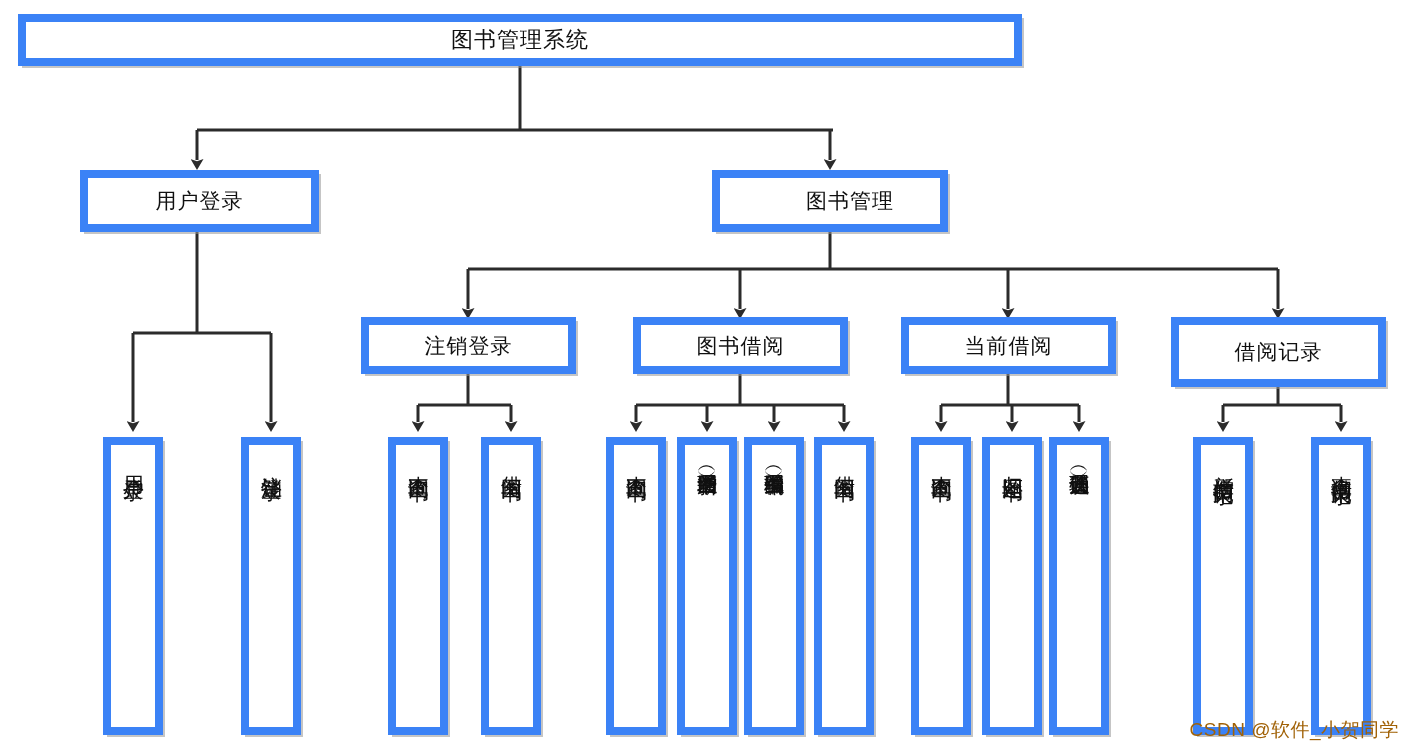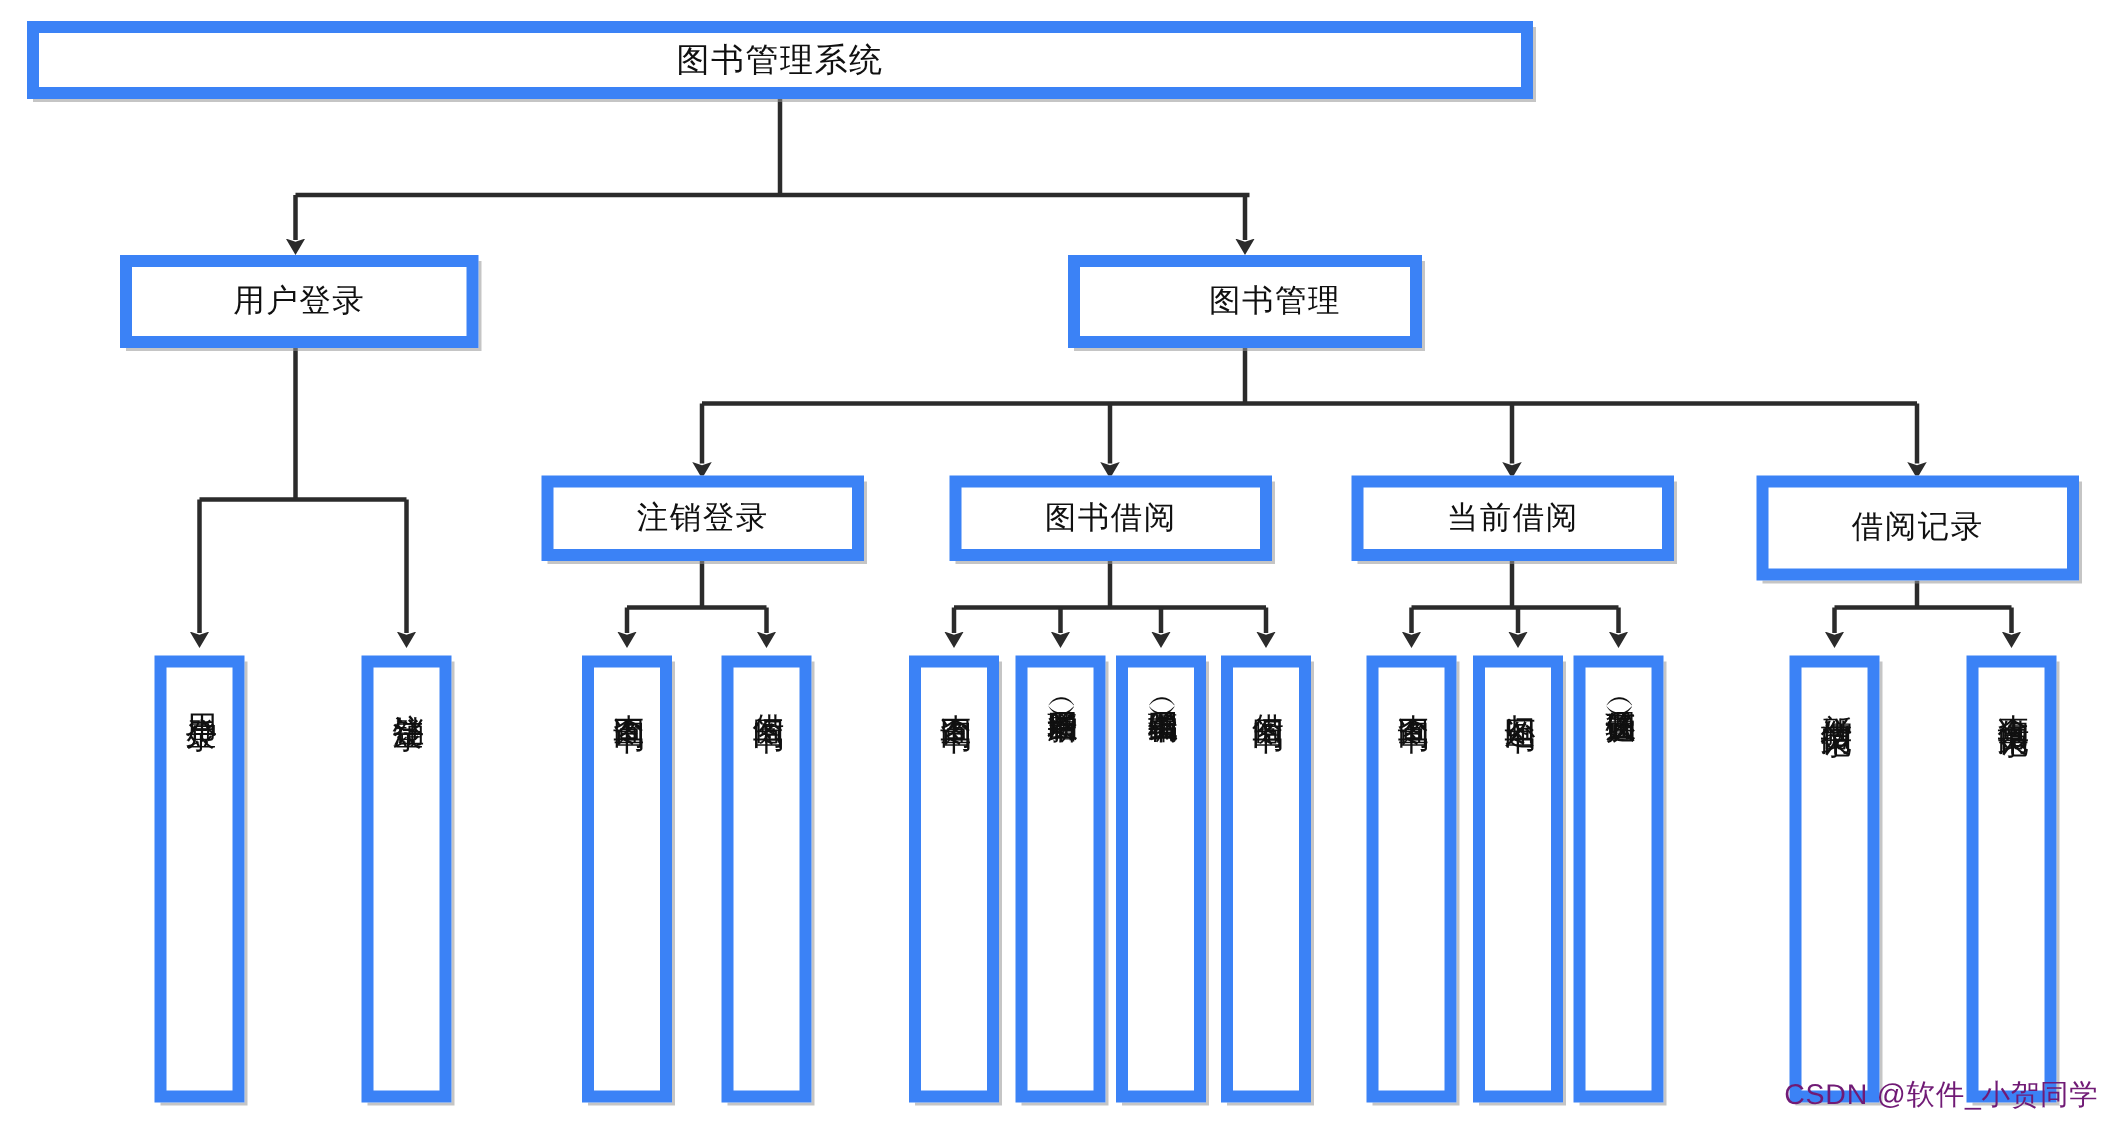--- a/index.html
+++ b/index.html
@@ -66,21 +66,21 @@
   }
   .node.v.tight .label {
     font-size: 20px;
     letter-spacing: 0px;
   }
   .watermark {
     position: absolute;
     right: 6px;
     bottom: 4px;
     font-size: 19px;
-    color: #701a75;
+    color: #a16207;
     white-space: nowrap;
     letter-spacing: 0.5px;
     font-family: "Liberation Sans", "DejaVu Sans", sans-serif;
   }
 </style>
 </head>
 <body>
 
 <div id="canvas">
 

